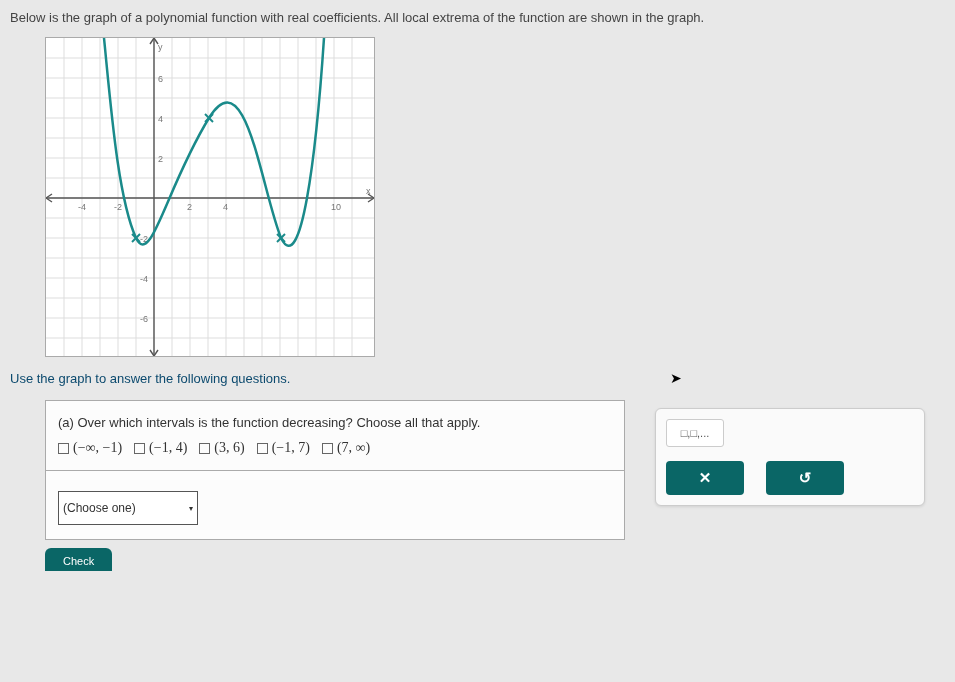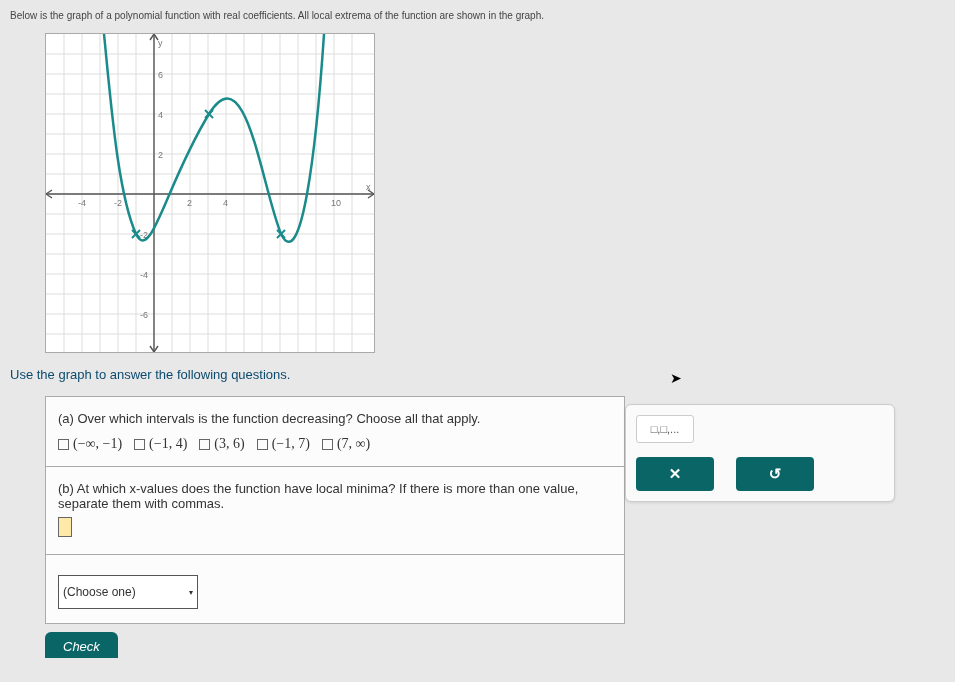--- a/index.html
+++ b/index.html
@@ -6,41 +6,42 @@
   body {
     font-family: Arial, sans-serif;
     background: #e8e8e8;
     color: #333;
     padding: 10px;
     width: 955px;
     height: 682px;
     overflow: hidden;
   }
   .prompt-text {
-    font-size: 10px;
+    font-size: 13px;
     color: #444;
     margin-bottom: 12px;
   }
   .graph-box {
     width: 330px;
     height: 320px;
     border: 1px solid #aaa;
     background: #fff;
     margin-left: 35px;
     position: relative;
   }
   .graph-box svg { display: block; }
   .instruction {
     font-size: 13px;
     color: #0c4a6e;
     margin: 14px 0 14px 0;
   }
   .lower-area {
     display: flex;
     align-items: flex-start;
+    gap: 30px;
   }
   .question-panel {
     width: 580px;
     border: 1px solid #aaa;
     background: #fcfcfc;
     margin-left: 35px;
   }
   .q-row {
     border-bottom: 1px solid #aaa;
     padding: 14px 12px;
@@ -128,25 +129,24 @@
     align-items: center;
     justify-content: center;
     font-size: 15px;
     font-weight: bold;
   }
   .check-btn {
     background: #0a6666;
     color: #fff;
     border-radius: 6px 6px 0 0;
     padding: 7px 18px 4px 18px;
-    font-size: 13px;
+    font-size: 11px;
     display: inline-block;
     margin-left: 35px;
     margin-top: 8px;
-    font-style: italic;
   }
   .cursor {
     position: absolute;
     left: 670px;
     top: 370px;
     font-size: 14px;
     color: #000;
     pointer-events: none;
   }
 </style>
@@ -263,24 +263,20 @@
             <span class="box"></span>
             <span>(−1, 7)</span>
           </label>
         <label class="chk">
             <span class="box"></span>
             <span>(7, ∞)</span>
           </label>
       </div>
     </div>
     <div class="q-row">
-      <div>(b) At which x-values does the function have local minima? If there is more than one value, separate them with commas.</div>
-      <span class="mini-input"></span>
-    </div>
-    <div class="q-row">
       <div class="select-box">
         <span>(Choose one)</span>
         <span class="caret">▾</span>
       </div>
     </div>
   </div>
 
   <div class="tool-panel">
     <div class="tool-btn-row1">
       <div class="tool-btn">□,□,...</div>

